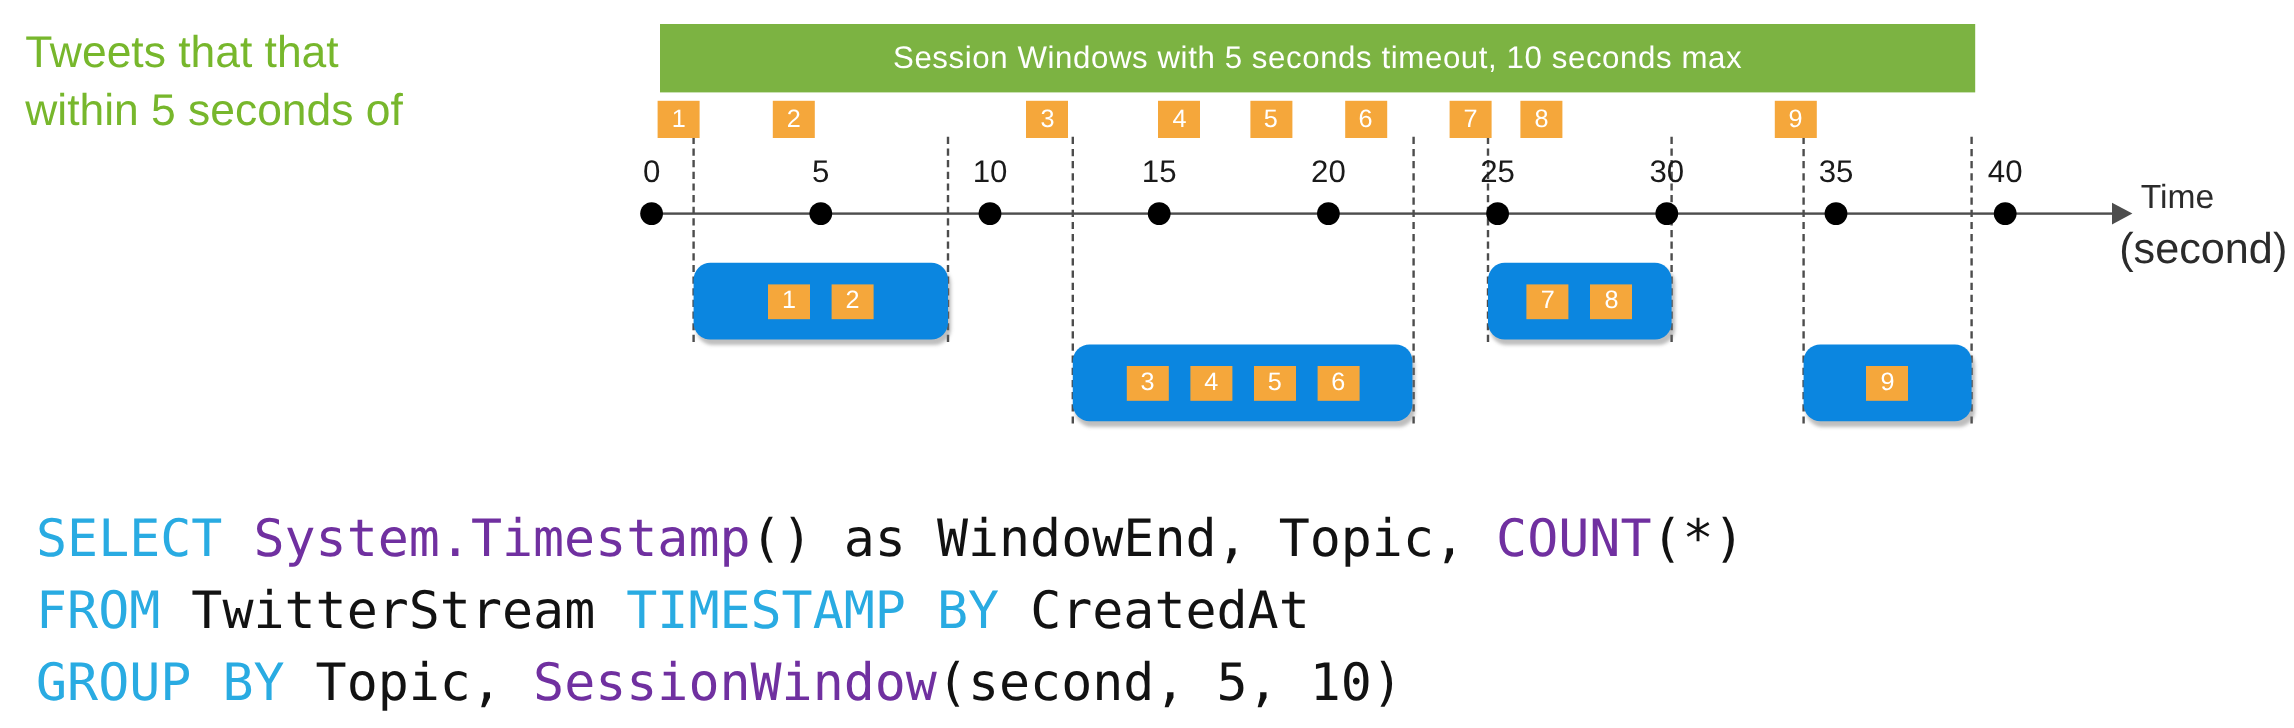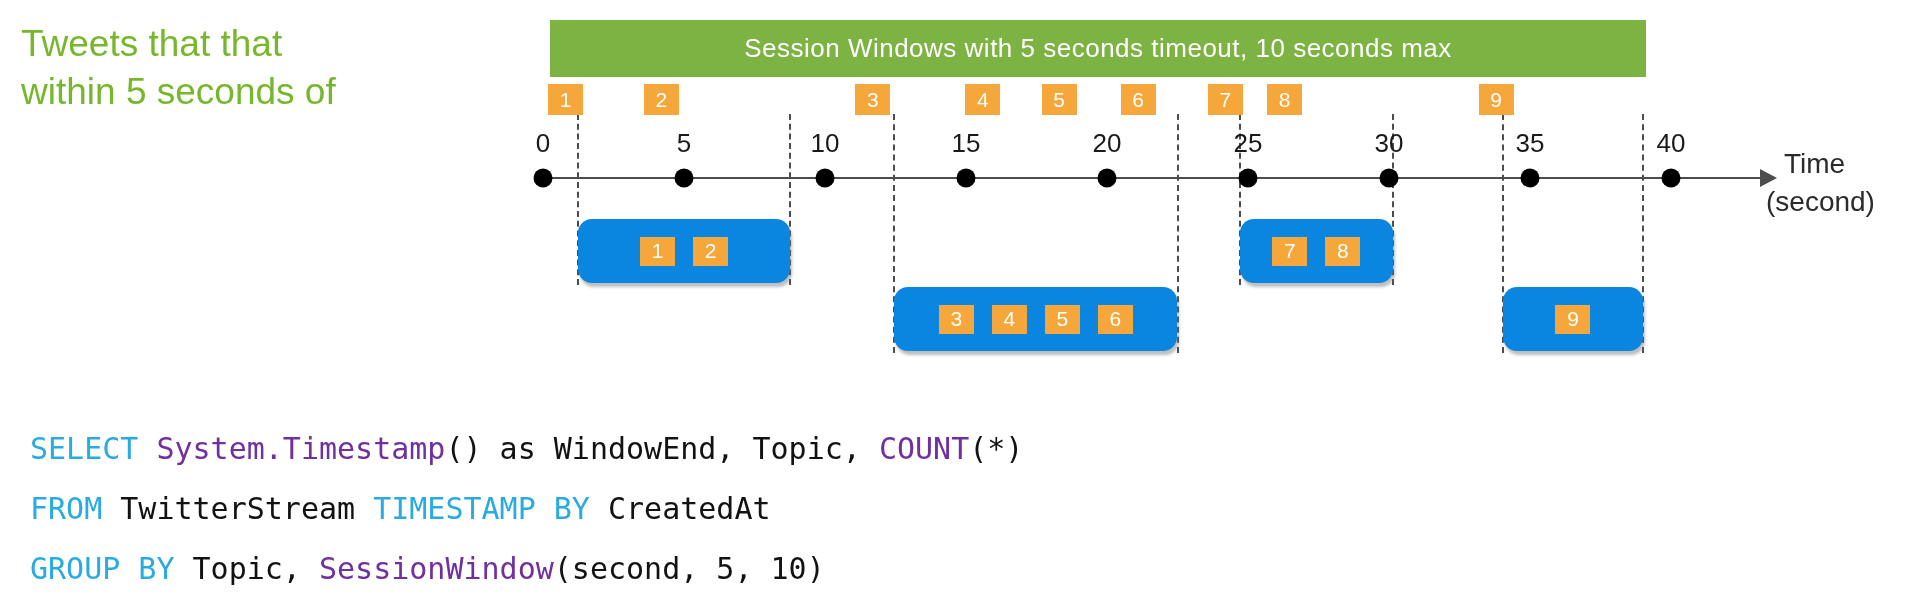--- a/index.html
+++ b/index.html
@@ -43,21 +43,21 @@
   .tick-label{
     position:absolute;transform:translateX(-50%);
     font-size:26px;color:#1a1a1a;z-index:4;
   }
   #time-label{
     position:absolute;left:1784px;top:148px;
     font-size:28px;color:#2b2b2b;font-weight:300;
   }
   #time-unit-label{
     position:absolute;left:1766px;top:186px;
-    font-size:28px;color:#2b2b2b;font-weight:300;
+    font-size:36px;color:#2b2b2b;font-weight:300;
   }
   
   .event-box{
     position:absolute;width:35px;height:31px;top:84px;z-index:5;
     background:var(--event-orange);
     display:flex;align-items:center;justify-content:center;
     color:#fff;font-size:21px;
   }
   
   .session-box{
@@ -68,21 +68,21 @@
   }
   .session-chip{
     width:35px;height:29px;background:var(--event-orange);
     display:flex;align-items:center;justify-content:center;
     color:#fff;font-size:21px;
   }
   
   #code{
     position:absolute;left:30px;top:419px;
     font-family:"DejaVu Sans Mono","Liberation Mono",monospace;
-    font-size:30px;line-height:60px;white-space:pre;
+    font-size:43px;line-height:60px;white-space:pre;
   }
   .tok-kw{color:var(--code-keyword);}
   .tok-fn{color:var(--code-function);}
   .tok-pl{color:var(--code-plain);}
 </style>
 </head>
 <body>
 
 <div id="stage" style="--green-text: #77B72C; --banner-bg: #7CB342; --event-orange: #F5A73B; --session-blue: #0B86E0; --code-keyword: #29ABE2; --code-function: #7030A0; --code-plain: #121212;">
 

